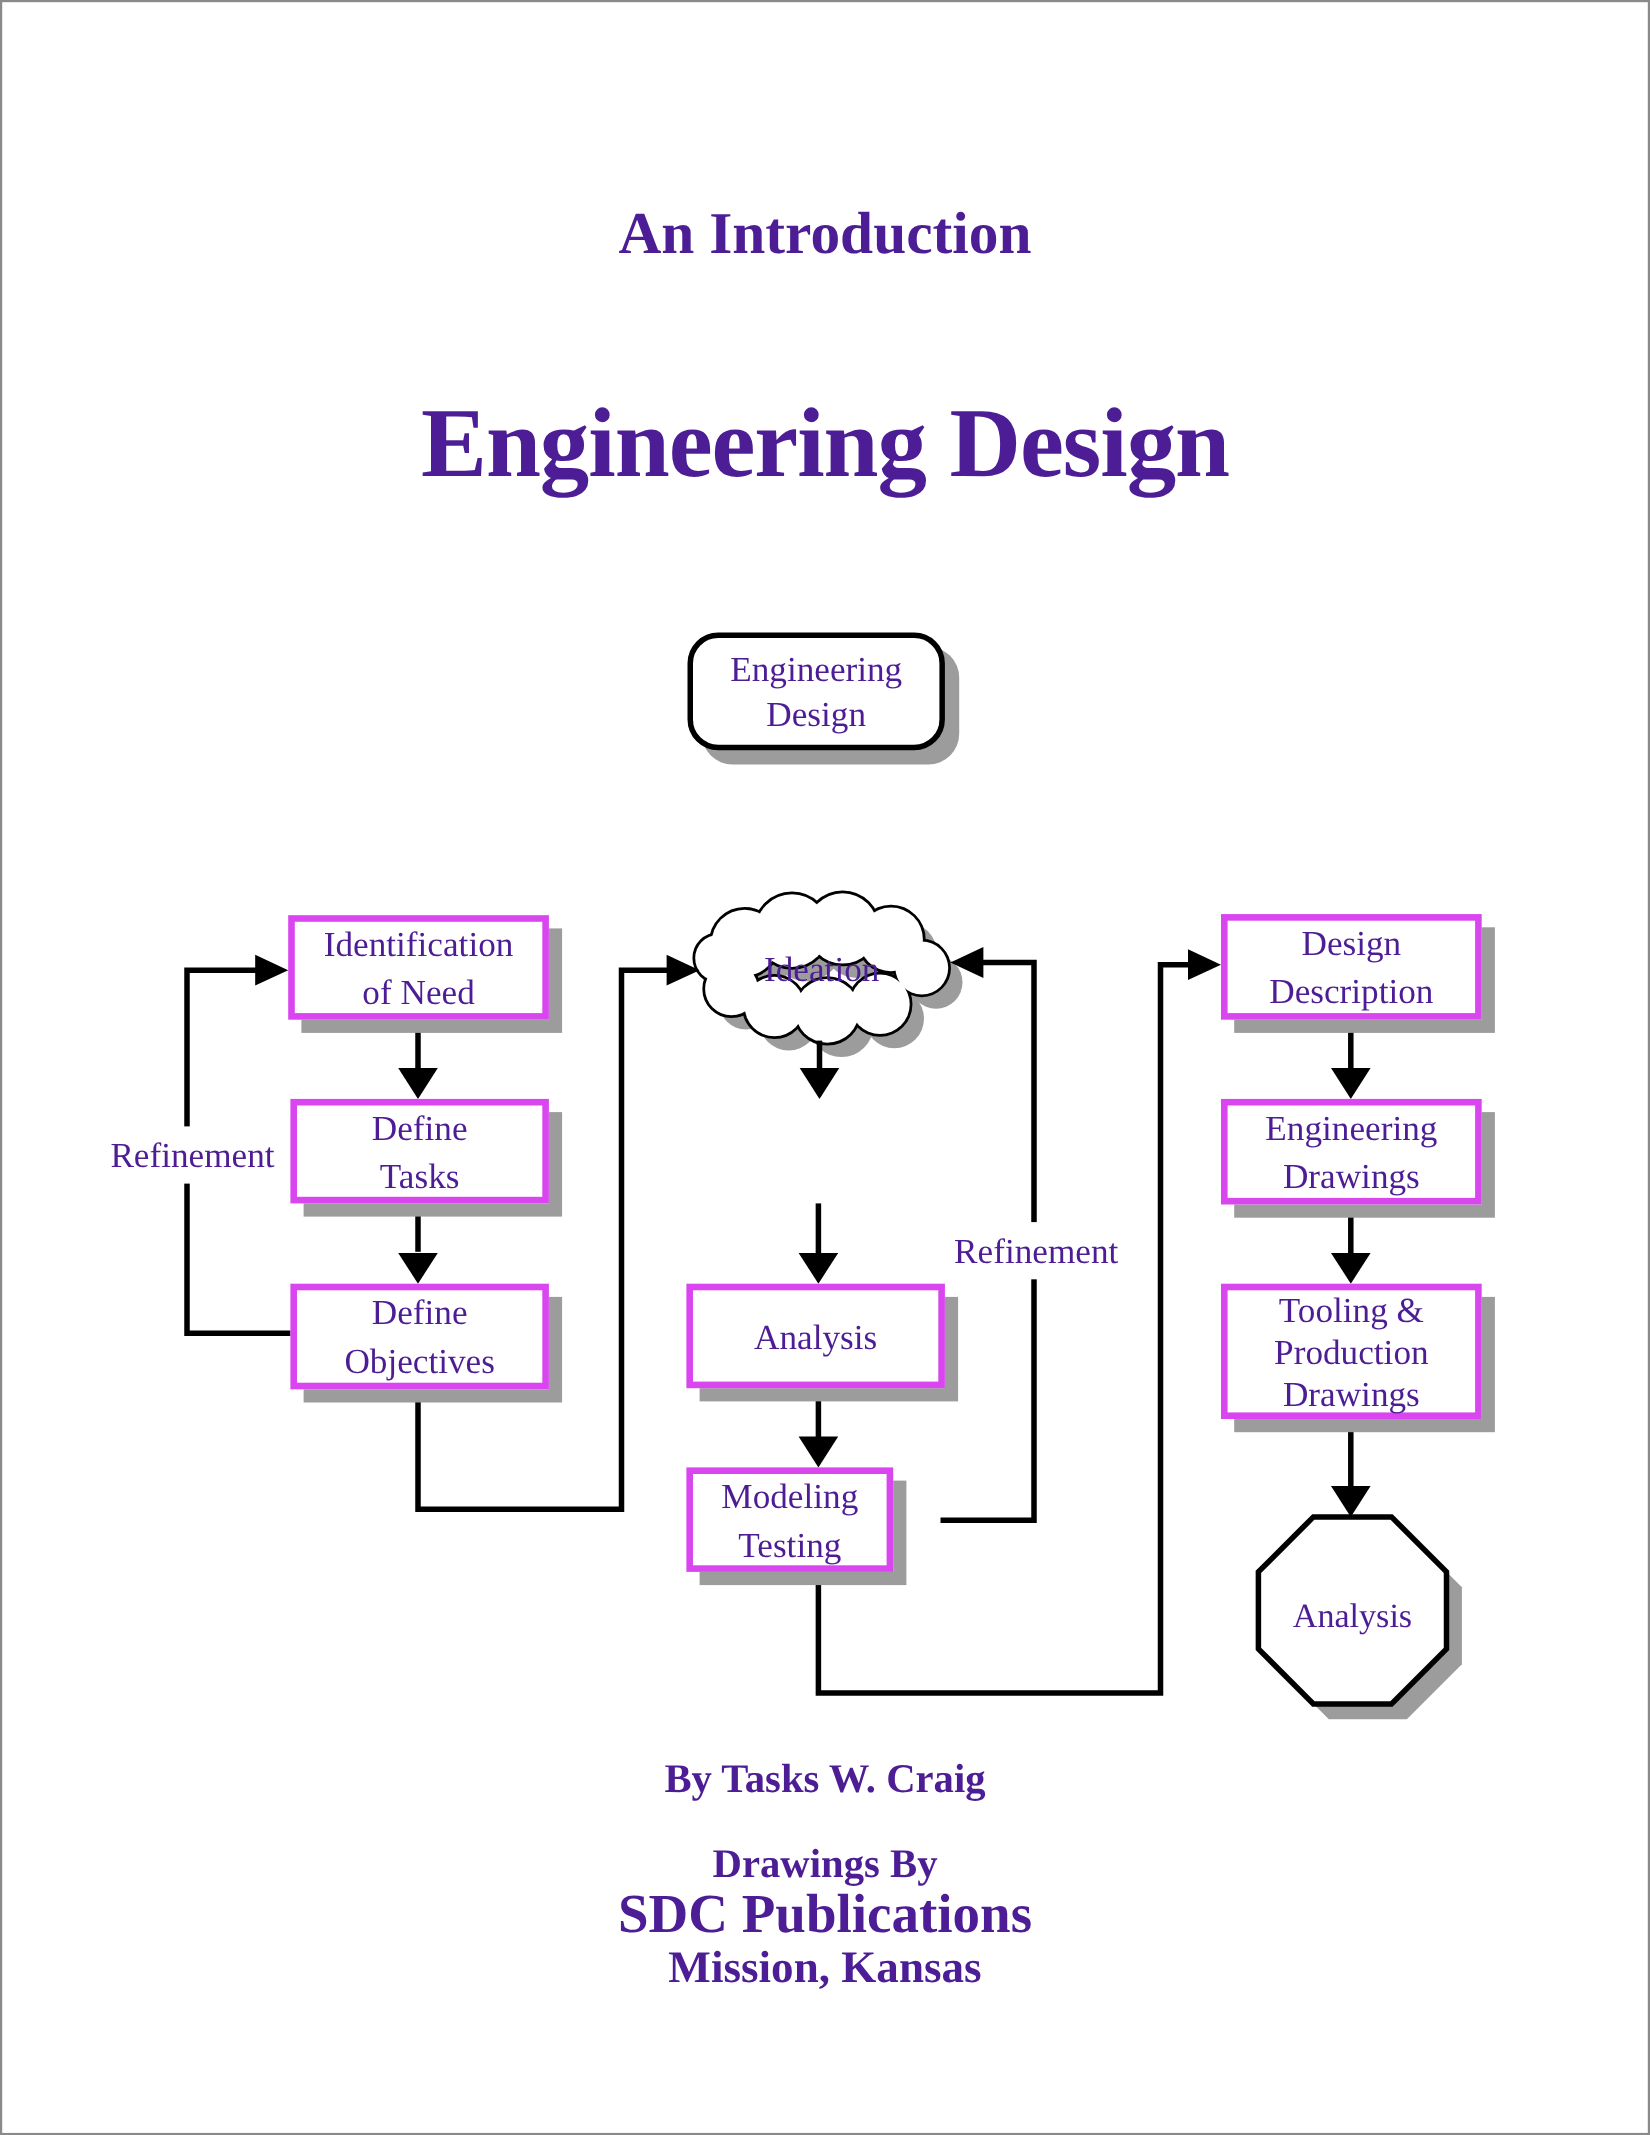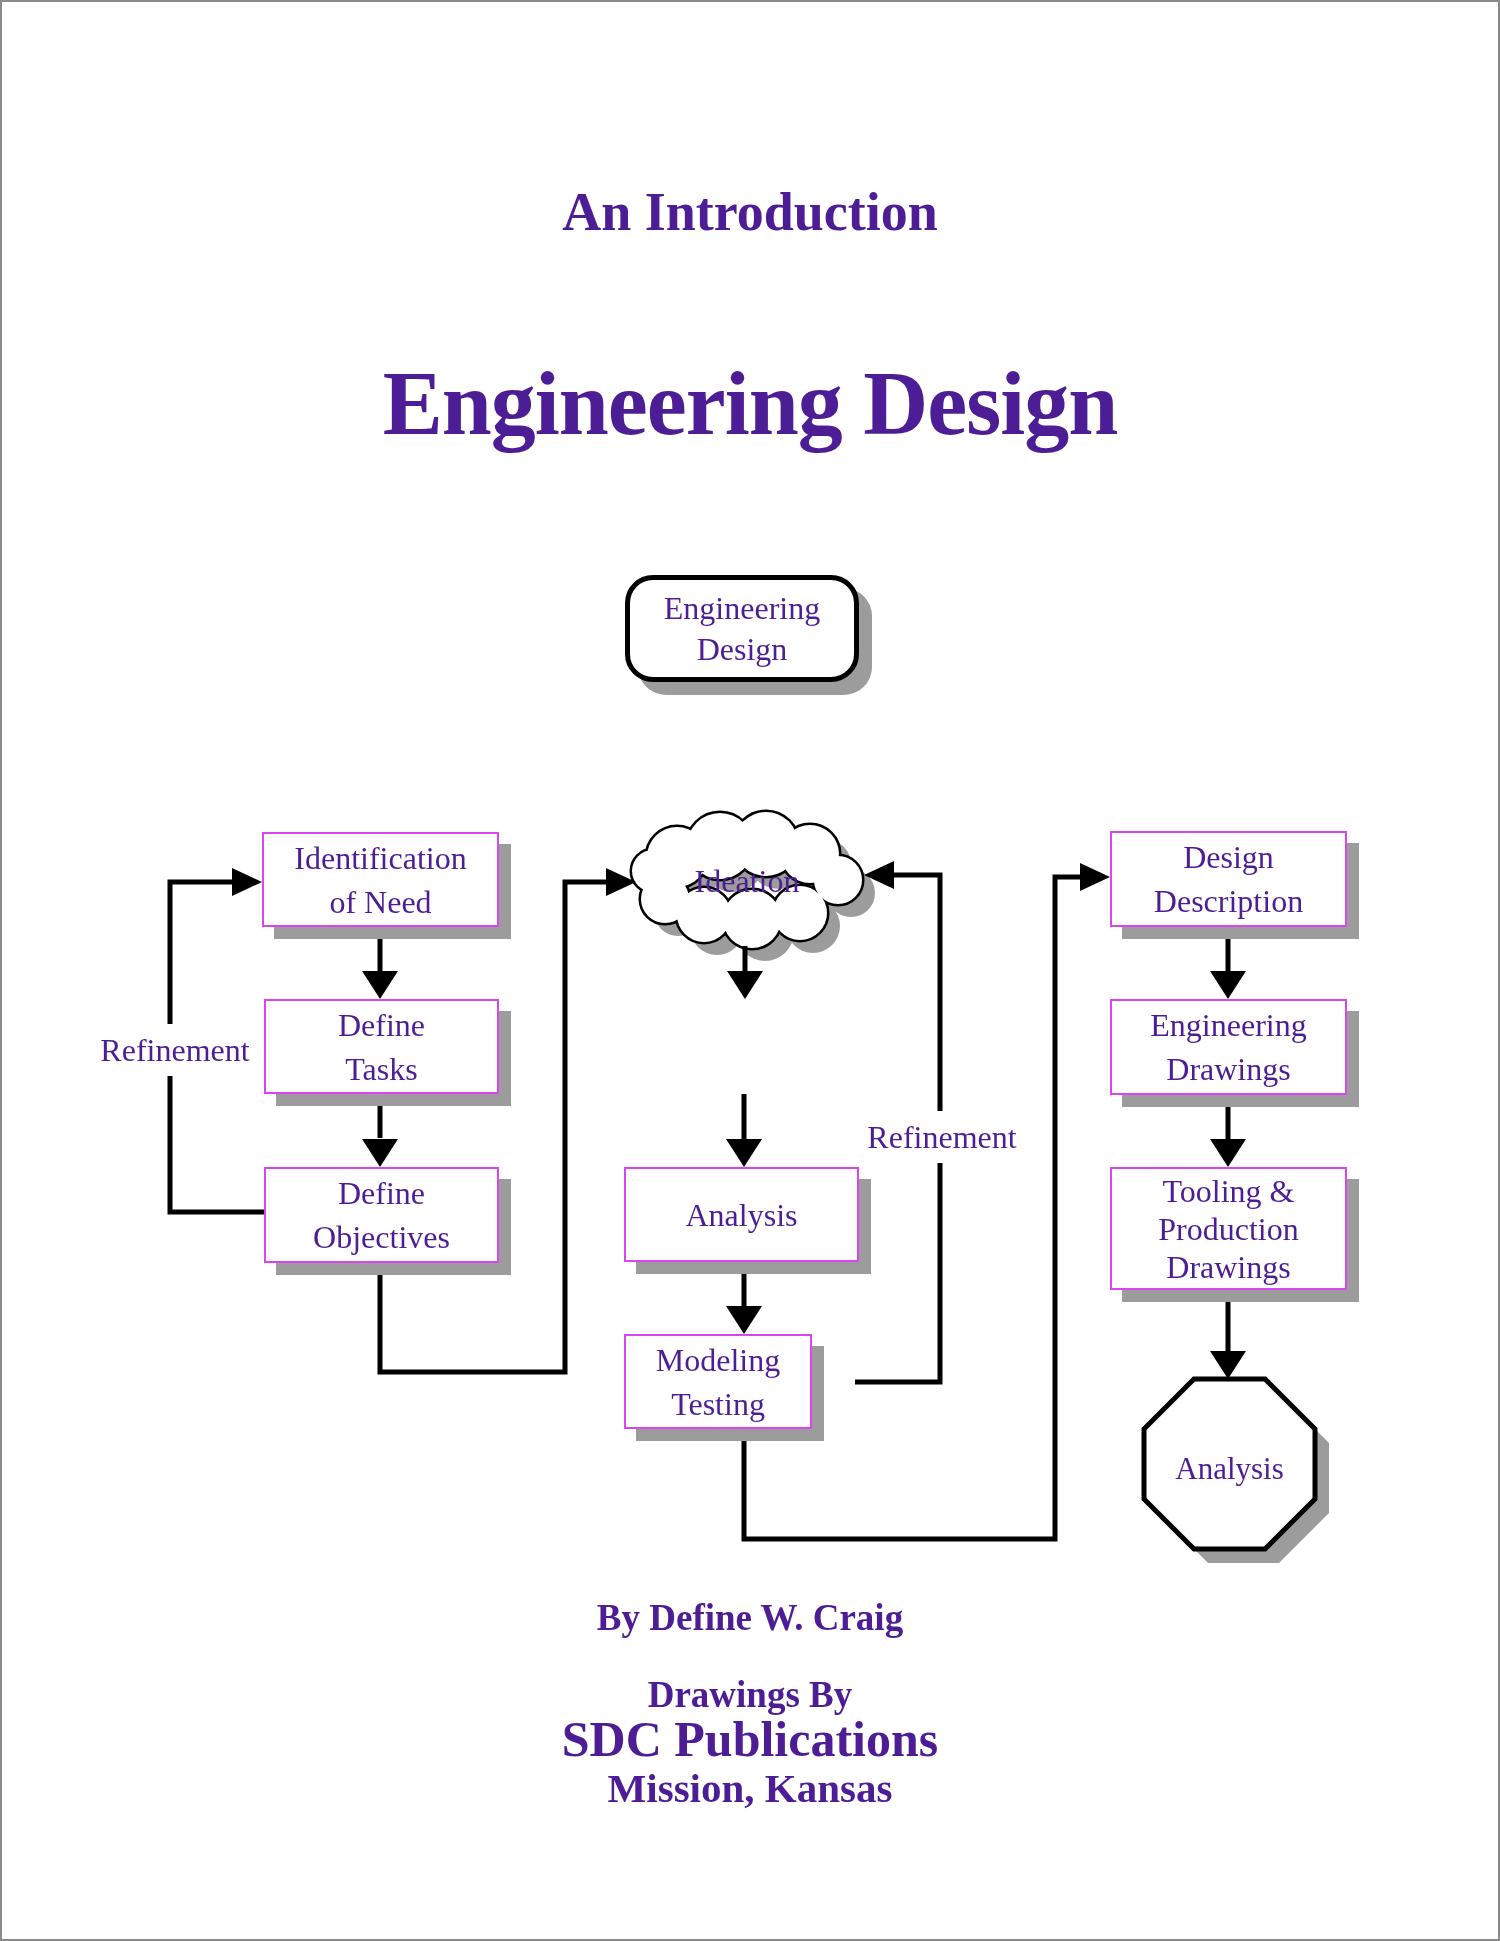--- a/index.html
+++ b/index.html
@@ -34,21 +34,21 @@
   .published-by { top: 1673px; font-size: 37px; line-height: 40px; }
   .publisher    { top: 1711px; font-size: 50px; line-height: 52px; }
   .pub-location { top: 1764px; font-size: 41px; line-height: 44px; }
 
   .svg-layer { position: absolute; left: 0; top: 0; width: 1500px; height: 1941px; }
 
   .node-box {
     position: absolute;
     box-sizing: border-box;
     background: #ffffff;
-    border: 2px solid #d946ef;
+    border: 6px solid #d946ef;
     box-shadow: 12px 12px 0 #9c9c9c;
     display: flex;
     align-items: center;
     justify-content: center;
     text-align: center;
     font-size: 32px;
     line-height: 44px;
     white-space: pre-line;
   }
   .start-box {
@@ -185,18 +185,18 @@
   <div class="node-box box-eng-drawings">Engineering
 Drawings</div>
   <div class="node-box box-tooling">Tooling &amp;
 Production
 Drawings</div>
   <div class="shape-label label-product">Analysis</div>
 
   <div class="refinement-label refinement-left">Refinement</div>
   <div class="refinement-label refinement-right">Refinement</div>
 
-  <div class="abs centered-text byline">By Define W. Craig</div>
+  <div class="abs centered-text byline">By Tasks W. Craig</div>
   <div class="abs centered-text published-by">Drawings By</div>
   <div class="abs centered-text publisher">SDC Publications</div>
   <div class="abs centered-text pub-location">Mission, Kansas</div>
 
 </div>
 
 </body></html>

